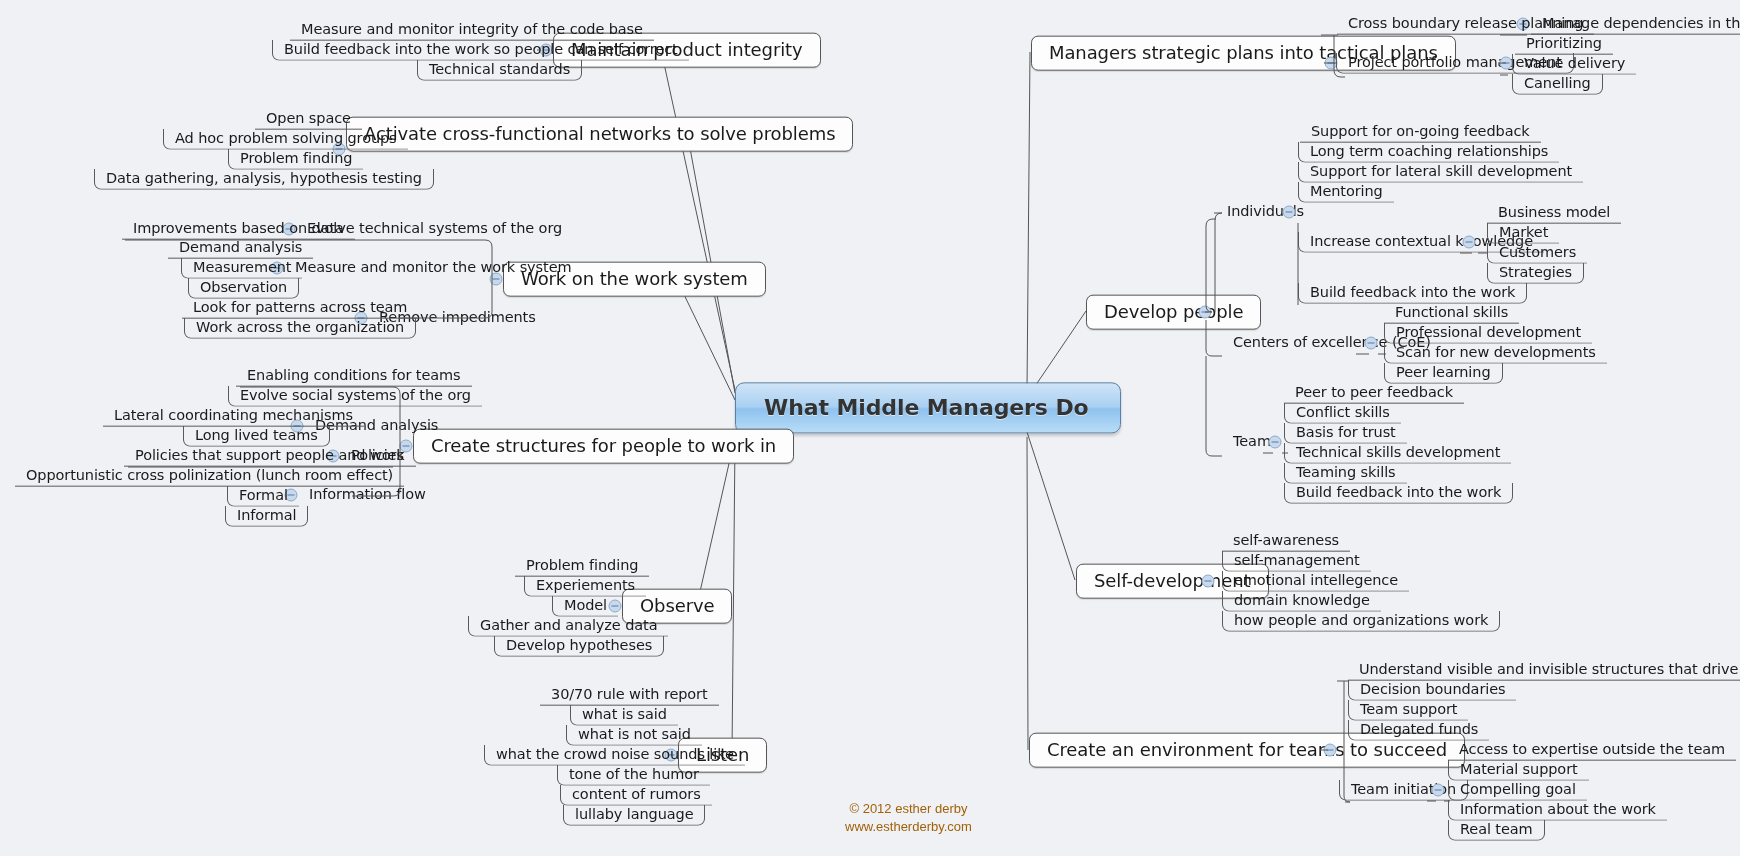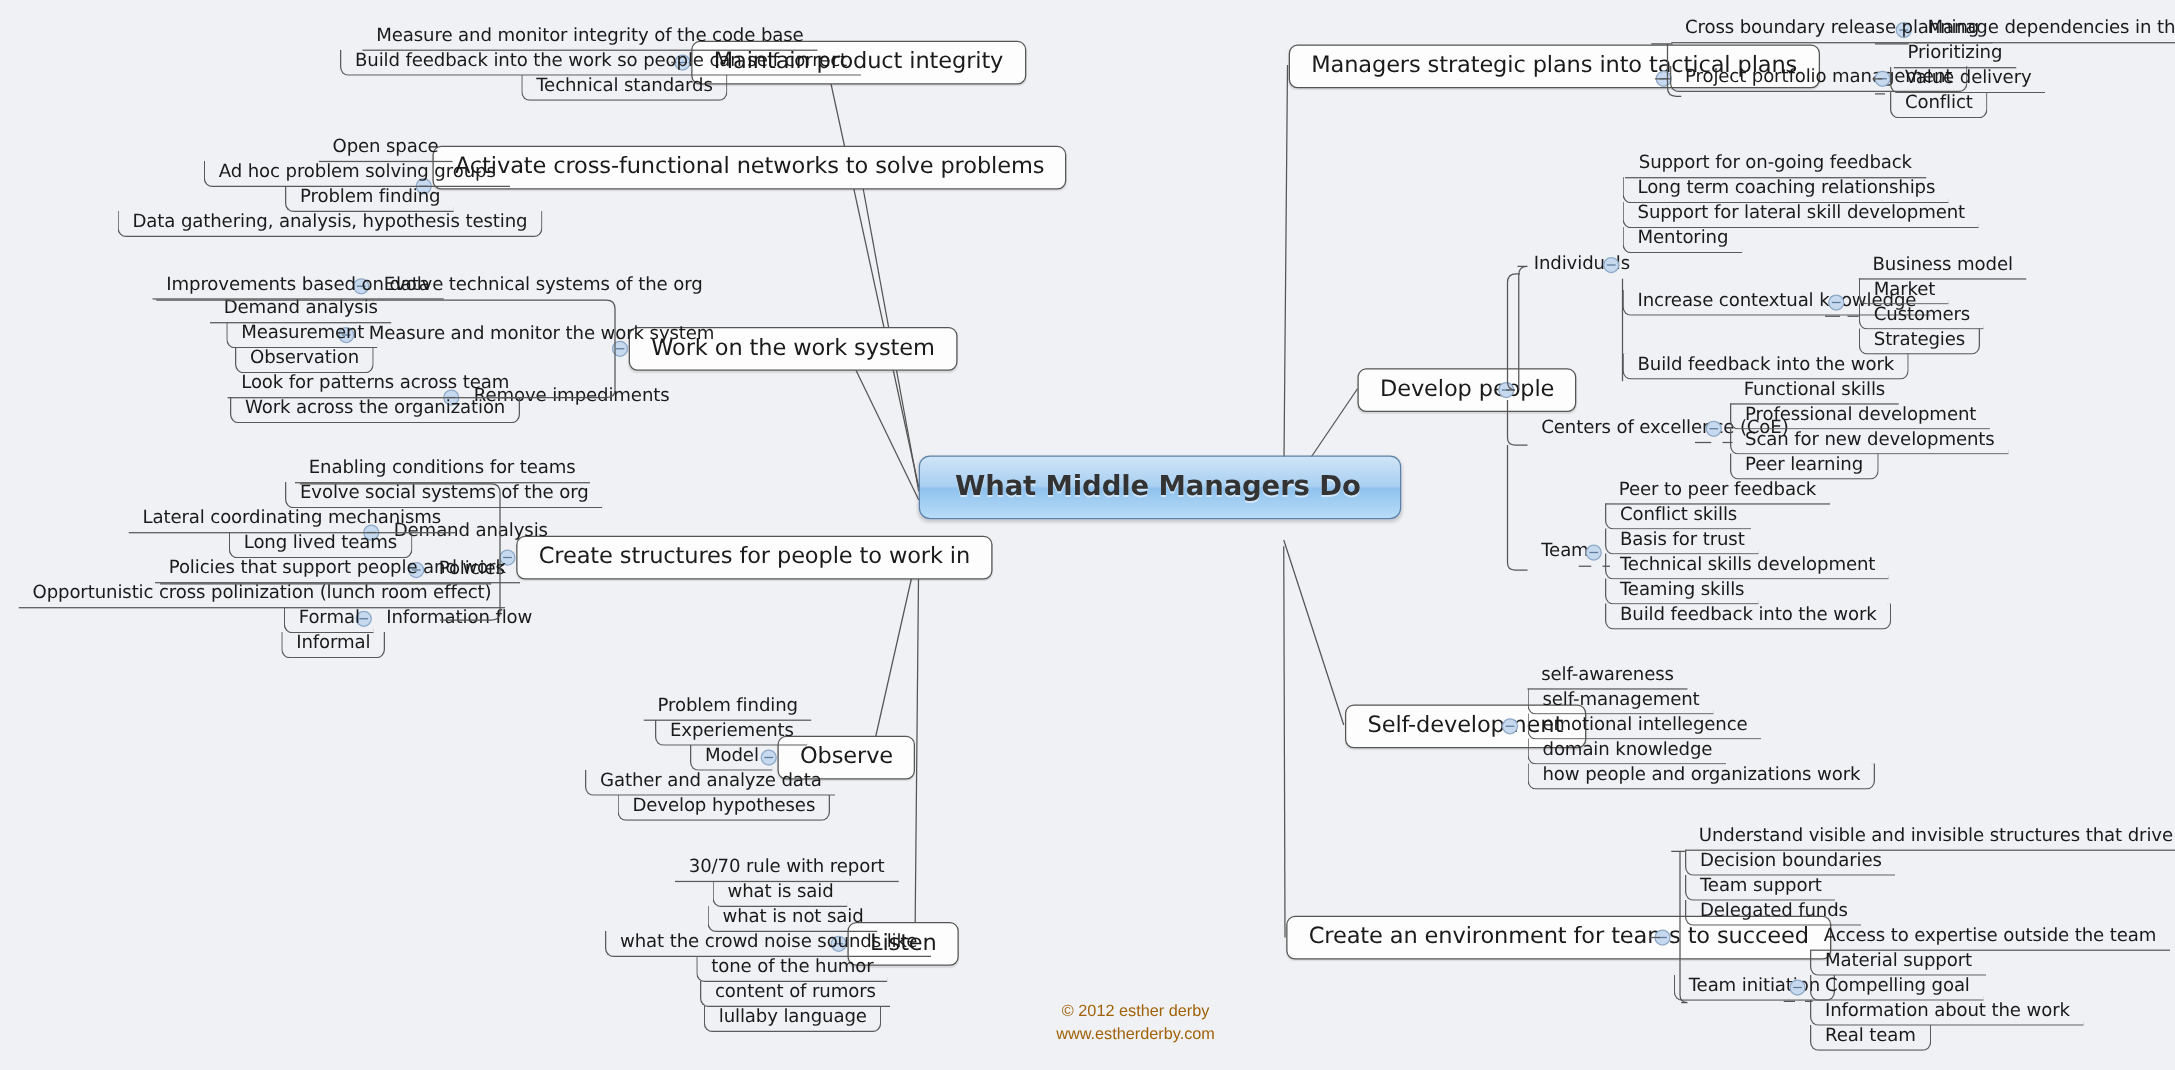--- a/index.html
+++ b/index.html
@@ -110,21 +110,21 @@
       <path d="M735,437 L697,605"></path>
       <path d="M735,441 L732,753"></path>
 
       <path d="M1027,390 L1030,52"></path>
       <path d="M1027,398 L1086,311"></path>
       <path d="M1027,432 L1075,580"></path>
       <path d="M1027,437 L1028,750"></path>
     </g>
   </svg>
 
-  <div class="node n-central" style="left:735px;top:390px;padding-left:23px;"><span class="lbl">What Middle Managers Do</span></div>
+  <div class="node n-central" style="left:735px;top:408px;padding-left:23px;"><span class="lbl">What Middle Managers Do</span></div>
 
   <div class="node n-main" style="left:553px;top:50px;"><span class="lbl">Maintain product integrity</span></div>
   <div class="toggle" style="left:546px;top:50px;"></div>
   <div class="node n-plain" style="left:290px;top:30px;"><span class="lbl">Measure and monitor integrity of the code base</span></div>
   <div class="node n-leaf" style="left:238px;top:50px;margin-left:34px;"><span class="lbl">Build feedback into the work so people can self correct</span></div>
   <div class="node n-leaf rr" style="left:417px;top:70px;"><span class="lbl">Technical standards</span></div>
   <svg class="wires" xmlns="http://www.w3.org/2000/svg">
     <g fill="none" stroke="#555" stroke-width="1">
         <path d="M537,50 L541,50"></path>
         <path d="M551,50 L553,50"></path>
@@ -213,21 +213,21 @@
   <div class="toggle" style="left:1331px;top:63px;"></div>
 
   <div class="node n-plain" style="left:1531px;top:24px;"><span class="lbl">Manage dependencies in the backlog</span></div>
   <div class="toggle" style="left:1523px;top:24px;"></div>
   <div class="node n-plain" style="left:1337px;top:24px;"><span class="lbl">Cross boundary release planning</span></div>
 
   <div class="node n-leaf rr" style="left:1336px;top:63px;"><span class="lbl">Project portfolio management</span></div>
   <div class="toggle" style="left:1506px;top:63px;"></div>
   <div class="node n-plain" style="left:1515px;top:44px;"><span class="lbl">Prioritizing</span></div>
   <div class="node n-leaf" style="left:1512px;top:64px;"><span class="lbl">Value delivery</span></div>
-  <div class="node n-leaf rr" style="left:1512px;top:84px;"><span class="lbl">Conflict</span></div>
+  <div class="node n-leaf rr" style="left:1512px;top:84px;"><span class="lbl">Canelling</span></div>
 
   <svg class="wires" xmlns="http://www.w3.org/2000/svg">
     <g fill="none" stroke="#555" stroke-width="1">
       <path d="M1321,35 L1338,35 M1324,63 L1336,63"></path>
       <path d="M1334,35 L1334,70 Q1334,77 1341,77 L1345,77"></path>
       <path d="M1500,35 L1527,35"></path>
       <path d="M1500,75 L1508,75 M1498,63 L1506,63"></path>
     </g>
   </svg>
 

